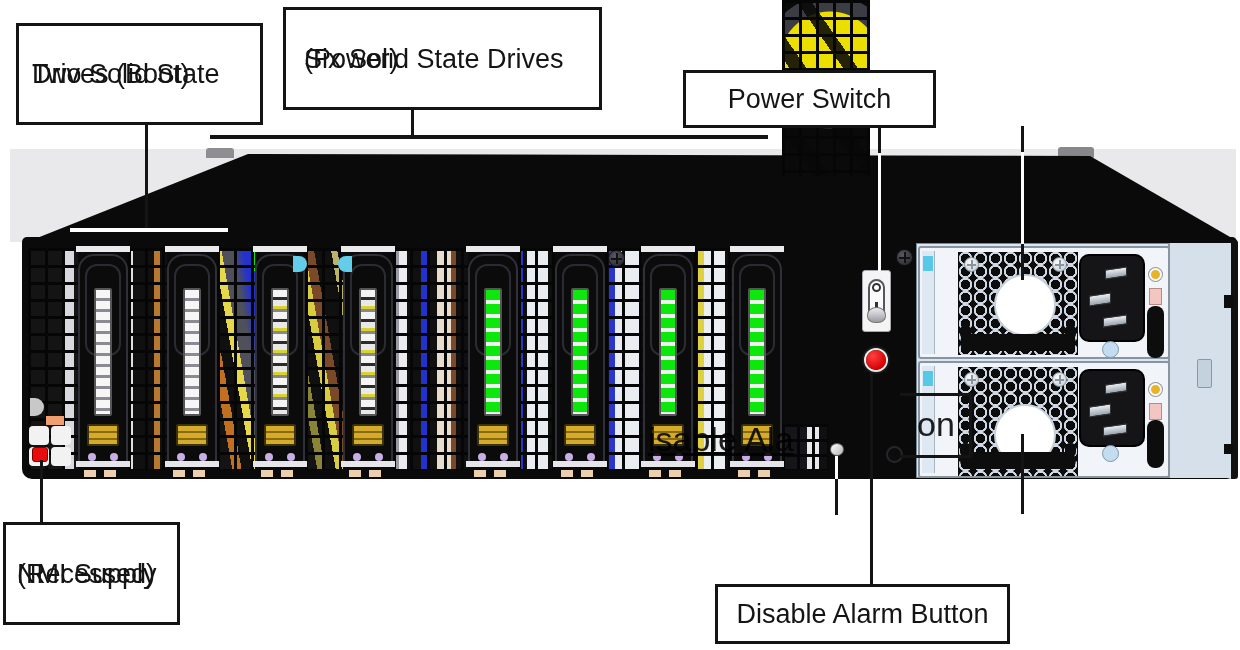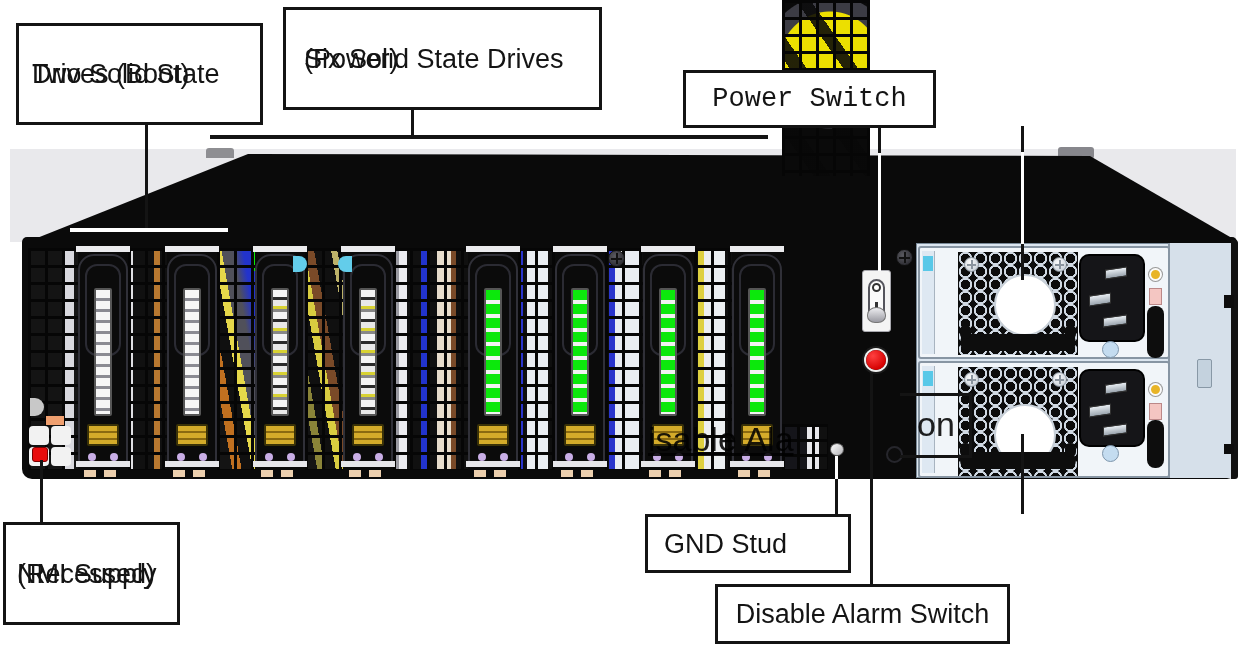--- a/index.html
+++ b/index.html
@@ -151,21 +151,21 @@
   .l-gnd-b{left:835px;top:478px;width:3px;height:37px;}
   .l-alarm{left:870px;top:373px;width:3px;height:212px;}
   .l-ps2{left:1021px;top:434px;width:3px;height:80px;}
 
   
   .lbox{background:#fff;border:3px solid #141414;color:#141414;z-index:50;
         font-size:27px;line-height:36px;display:flex;flex-direction:column;justify-content:center;}
   .lbox.center{align-items:center;}
   .b-boot{left:16px;top:23px;width:247px;height:102px;padding-left:13px;}
   .b-data{left:283px;top:7px;width:319px;height:103px;padding-left:18px;}
-  .b-switch{left:683px;top:70px;width:253px;height:58px;font-family:Liberation Mono, monospace;}
+  .b-switch{left:683px;top:70px;width:253px;height:58px;}
   .b-ps1{left:957px;top:67px;width:280px;height:60px;}
   .b-nmi{left:3px;top:522px;width:177px;height:103px;padding-left:11px;}
   .b-gnd{left:645px;top:514px;width:206px;height:59px;padding-left:16px;}
   .b-ps2{left:925px;top:513px;width:245px;height:59px;}
   .b-alarm{left:715px;top:584px;width:295px;height:60px;}
 </style>
 </head>
 <body>
 
 <div id="stage">
@@ -378,20 +378,17 @@
     <span>Six Solid State Drives</span>
     <span>(Power)</span>
   </div>
   <div class="lbox center b-switch">
     <span>Power Switch</span>
   </div>
   <div class="lbox b-nmi">
     <span>NMI Supply</span>
     <span>(Recessed)</span>
   </div>
-  <div class="lbox b-gnd">
-    <span>GND Stud</span>
-  </div>
   <div class="lbox center b-alarm">
-    <span>Disable Alarm Switch</span>
+    <span>Disable Alarm Button</span>
   </div>
 
 </div>
 
 </body></html>

